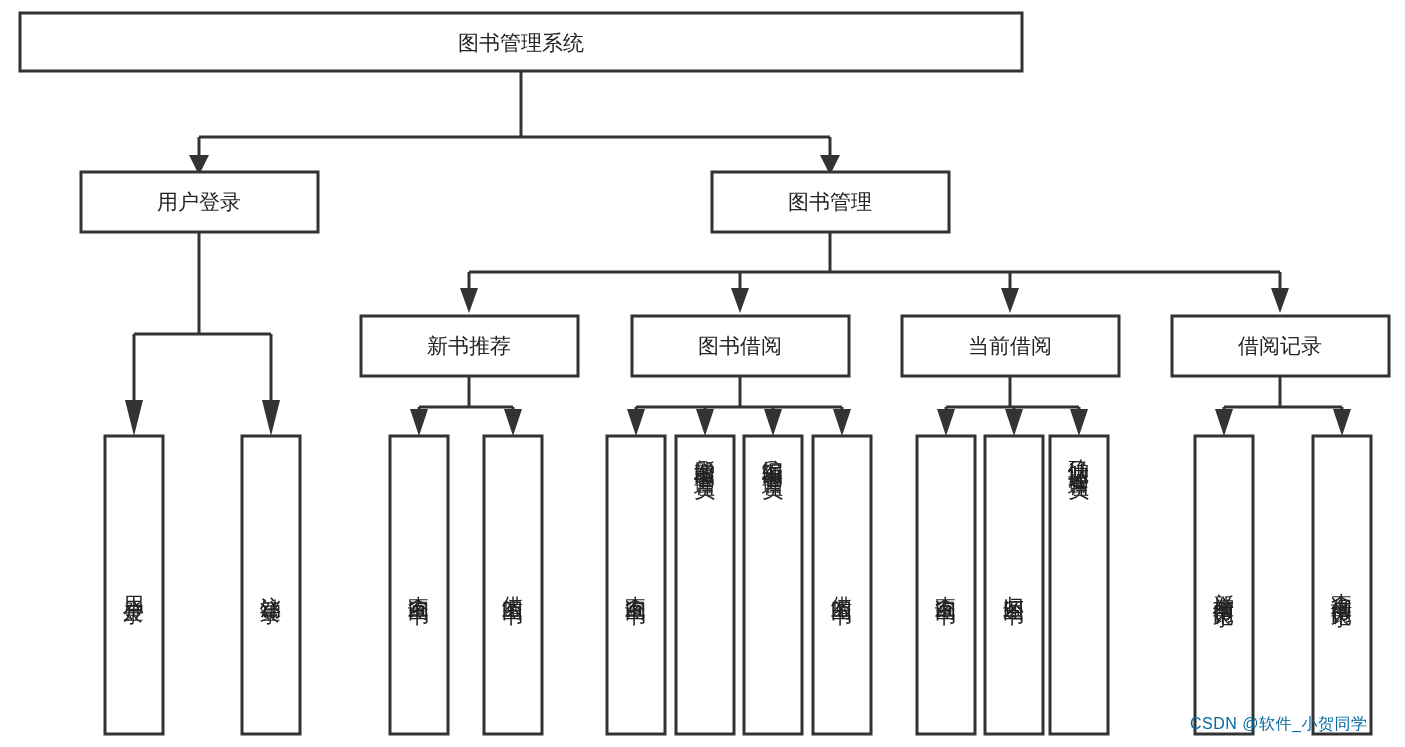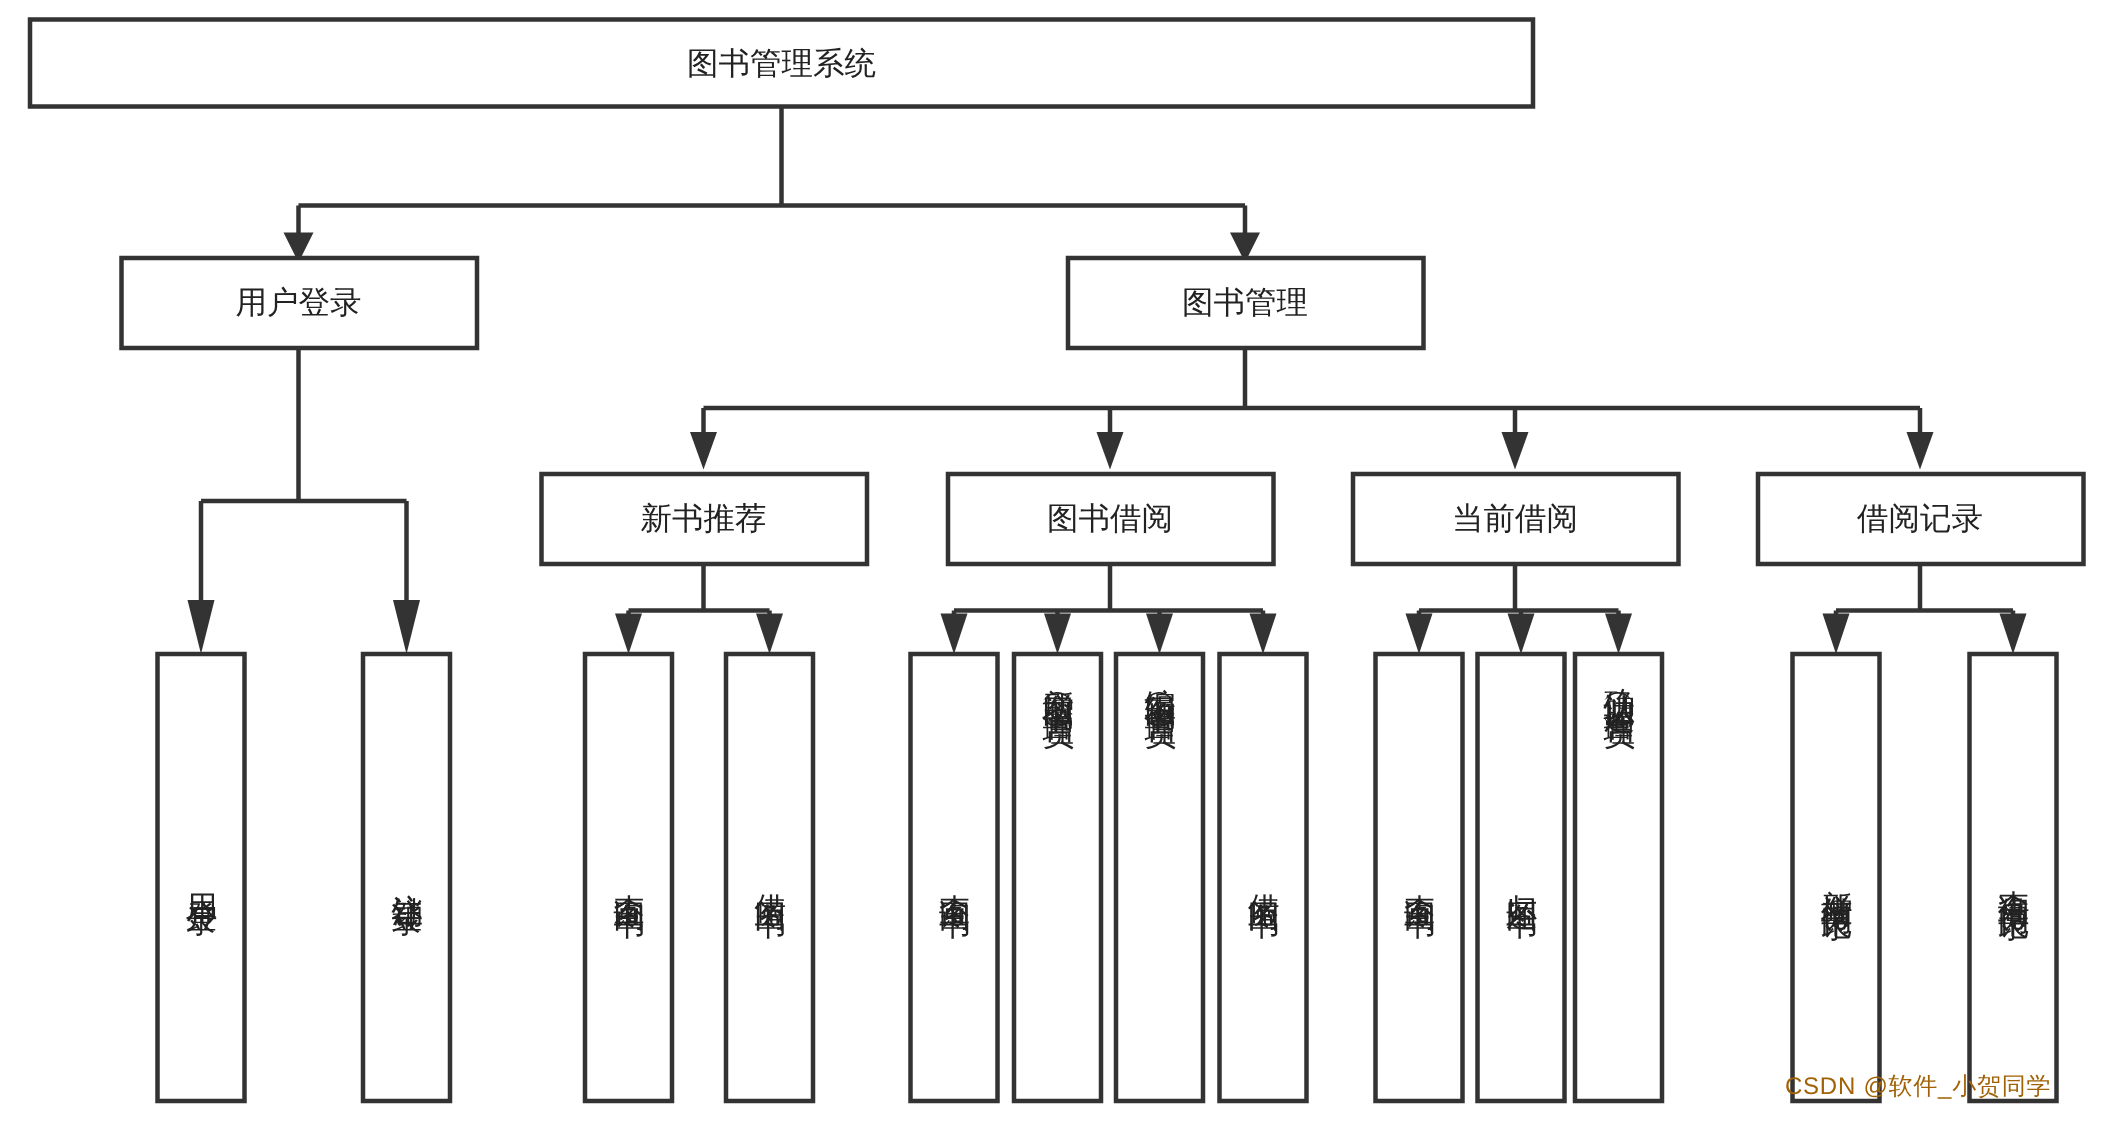--- a/index.html
+++ b/index.html
@@ -65,21 +65,21 @@
     align-items: center;
     justify-content: center;
     pointer-events: none;
   }
   .watermark {
     position: absolute;
     left: 1190px;
     top: 714px;
     font-family: "Liberation Sans", "DejaVu Sans", sans-serif;
     font-size: 16px;
-    color: #a16207;
+    color: #0369a1;
     white-space: nowrap;
     letter-spacing: 0.5px;
   }
 </style>
 </head>
 <body>
 
 <div id="diagram-root">
 
   <svg class="diagram" viewBox="0 0 1405 747" xmlns="http://www.w3.org/2000/svg">

